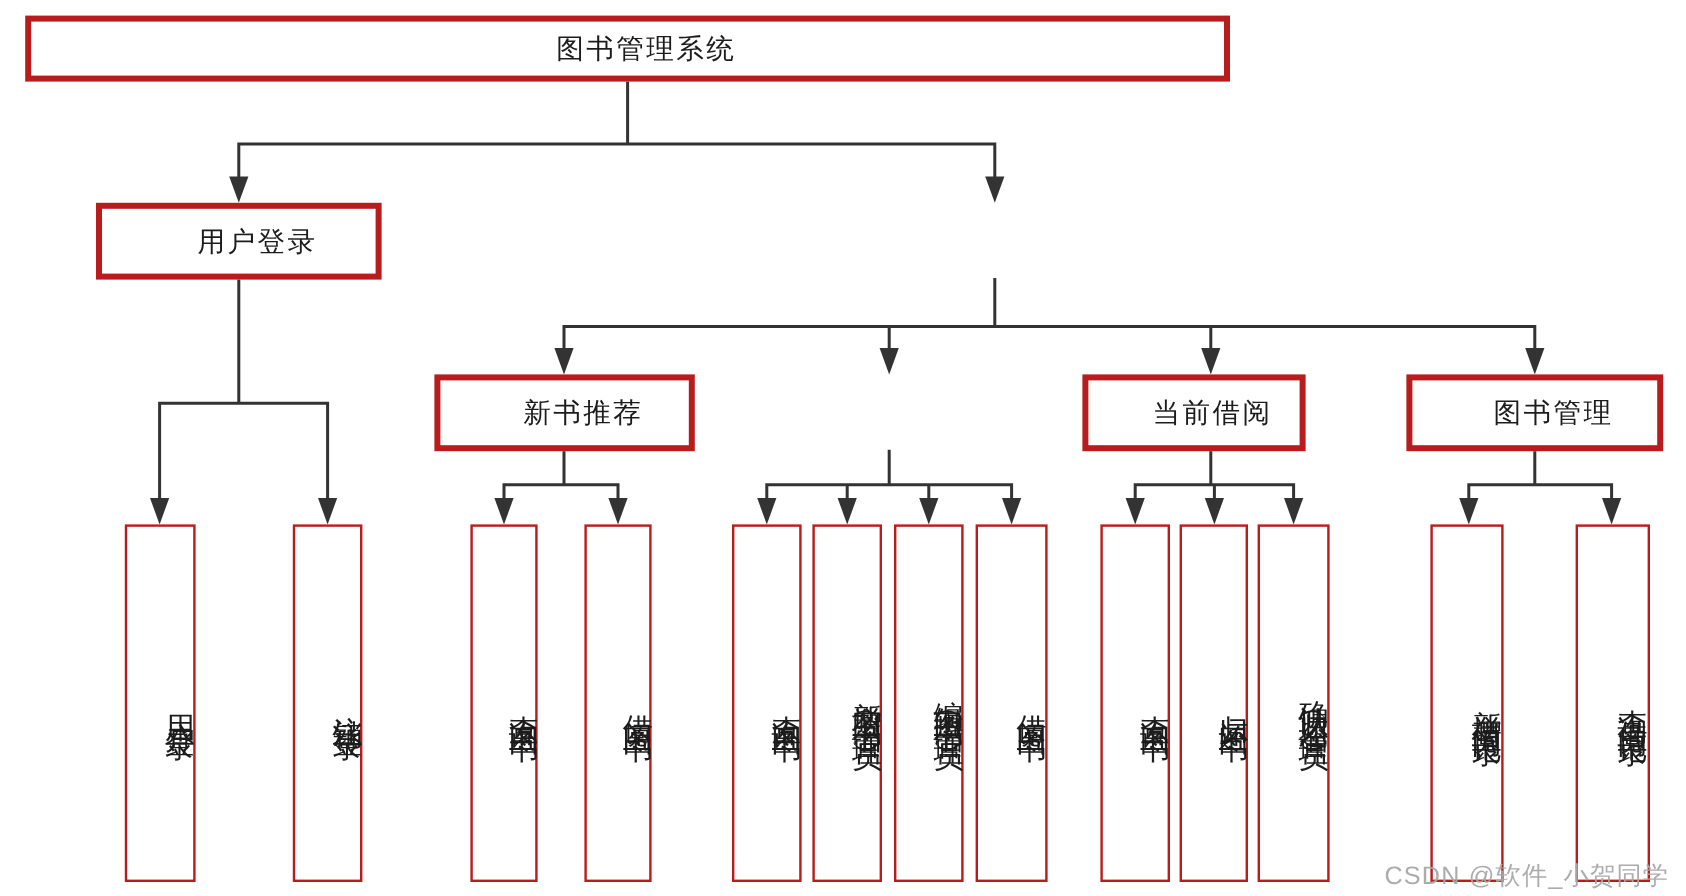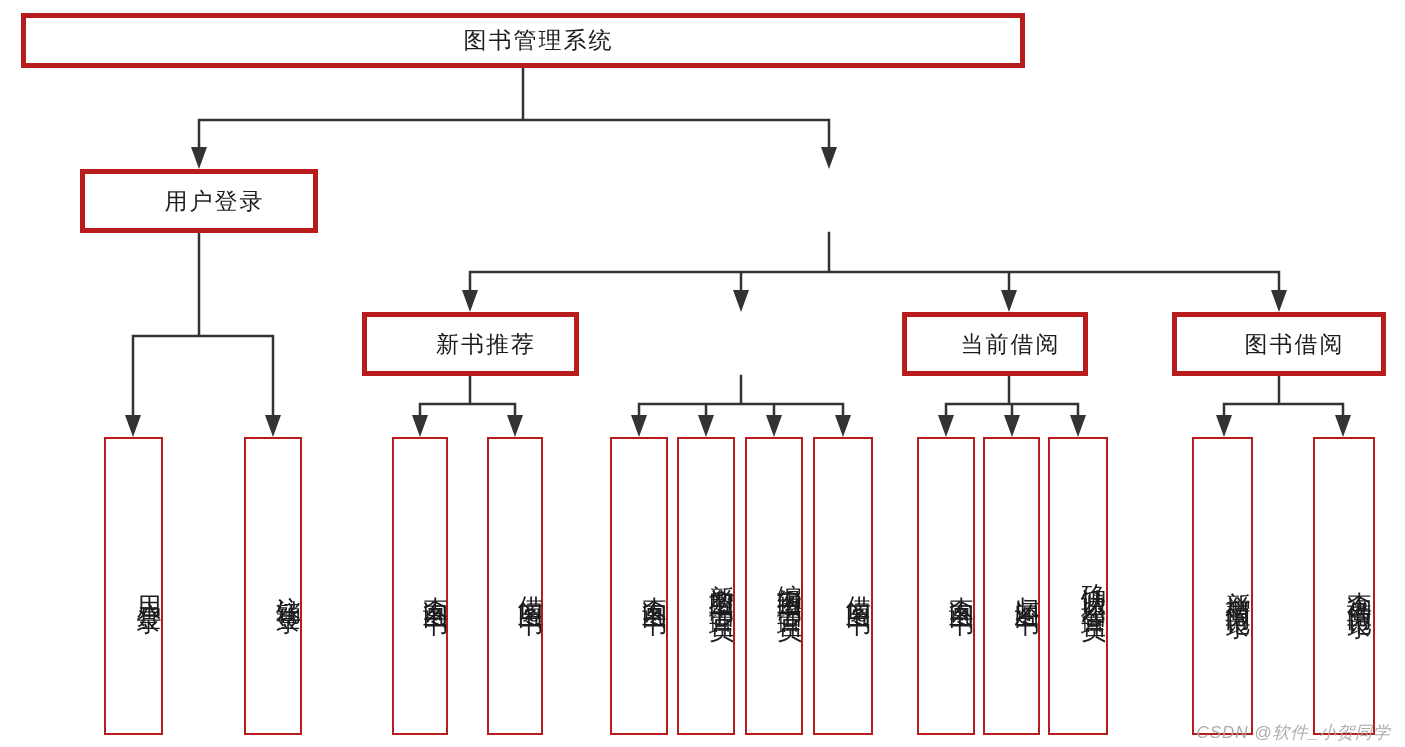--- a/index.html
+++ b/index.html
@@ -62,25 +62,24 @@
   .lf7  { left: 813px;  width: 60px; }
   .lf8  { left: 917px;  width: 58px; }
   .lf9  { left: 983px;  width: 57px; }
   .lf10 { left: 1048px; width: 60px; }
   .lf11 { left: 1192px; width: 61px; }
   .lf12 { left: 1313px; width: 62px; }
   .watermark {
     position: absolute;
     right: 14px;
     bottom: 3px;
-    font-size: 17px;
+    font-size: 21px;
     color: rgba(168,168,168,0.95);
     letter-spacing: 1px;
     z-index: 5;
-    font-style: italic;
   }
 </style>
 </head>
 <body>
 
 <div class="canvas">
 
   <svg class="connectors" viewBox="0 0 1405 747" xmlns="http://www.w3.org/2000/svg">
     <g stroke="#333333" stroke-width="2.5" stroke-linecap="square" fill="none">
       <path d="M523 68 L523 120
@@ -139,21 +138,21 @@
       <polygon points="1335,415 1351,415 1343,437"></polygon>
     </g>
   </svg>
 
   <div class="box n-root">图书管理系统</div>
 
   <div class="box n-l2a">用户登录</div>
 
   <div class="box n-l3a">新书推荐</div>
   <div class="box n-l3c">当前借阅</div>
-  <div class="box n-l3d">图书借阅</div>
+  <div class="box n-l3d">图书管理</div>
 
   <div class="box leaf lf0">
     <span class="vtext">用户登录</span>
   </div>
   <div class="box leaf lf1">
     <span class="vtext">注销登录</span>
   </div>
   <div class="box leaf lf2">
     <span class="vtext">查询图书</span>
   </div>

